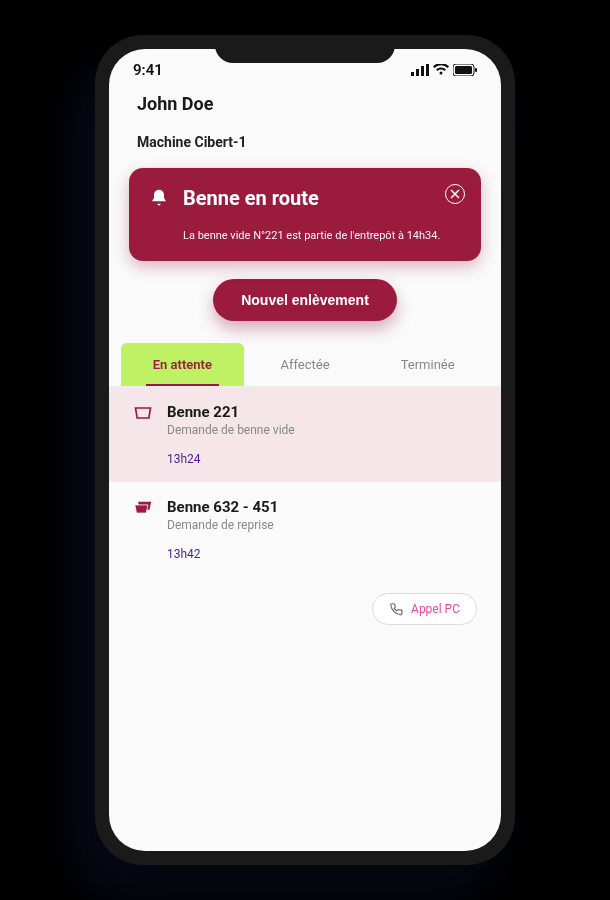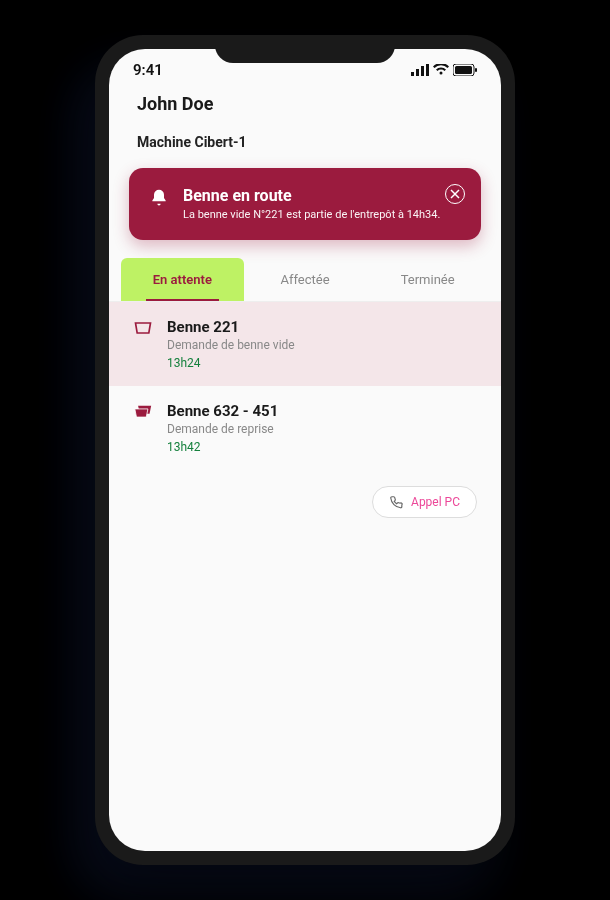--- a/index.html
+++ b/index.html
@@ -87,21 +87,21 @@
       background: #9b1b3e;
       border-radius: 14px;
       padding: 18px 20px;
       display: flex;
       gap: 14px;
       color: #fff;
       position: relative;
       box-shadow: 0 6px 16px rgba(155,27,62,0.3);
     }
     .alert-icon { flex-shrink: 0; margin-top: 2px; }
-    .alert-title { font-size: 16px; font-weight: 700; margin-bottom: 2px; }
+    .alert-title { font-size: 20px; font-weight: 700; margin-bottom: 18px; }
     .alert-desc { font-size: 11px; line-height: 1.4; opacity: 0.95; }
     .alert-close {
       position: absolute;
       top: 16px; right: 16px;
       width: 20px; height: 20px;
       border: 1.5px solid #fff;
       border-radius: 50%;
       display: flex;
       align-items: center;
       justify-content: center;
@@ -146,21 +146,21 @@
     }
     .list-item {
       display: flex;
       gap: 14px;
       padding: 16px 24px;
     }
     .list-item.highlighted { background: #f4e6e9; }
     .item-icon { flex-shrink: 0; color: #9b1b3e; margin-top: 2px; }
     .item-title { font-size: 15px; font-weight: 700; color: #1a1a1a; }
     .item-sub { font-size: 12px; color: #888; margin-top: 2px; }
-    .item-time { font-size: 12px; color: #15803d; margin-top: 4px; }
+    .item-time { font-size: 12px; color: #4c1d95; margin-top: 15px; }
     .footer {
       display: flex;
       justify-content: flex-end;
       padding: 16px 24px 20px;
     }
     .call-btn {
       display: flex;
       align-items: center;
       gap: 8px;
       border: 1px solid #ddd;
@@ -216,20 +216,21 @@
           <div class="alert-title">Benne en route</div>
           <div class="alert-desc">La benne vide N°221 est partie de l'entrepôt à 14h34.</div>
         </div>
         <div class="alert-close">
           <svg width="10" height="10" viewBox="0 0 10 10">
               <path d="M1 1l8 8M9 1l-8 8" stroke="#fff" stroke-width="1.5"></path>
             </svg>
         </div>
       </div>
 
+      <button class="primary-btn">Nouvel enlèvement</button>
 
       <div class="tabs">
         <div class="tab active">En attente</div>
         <div class="tab">Affectée</div>
         <div class="tab">Terminée</div>
       </div>
 
       <div class="list-item highlighted">
         <div class="item-icon">
           <svg width="20" height="16" viewBox="0 0 24 18" fill="none" stroke="#9b1b3e" stroke-width="2">

